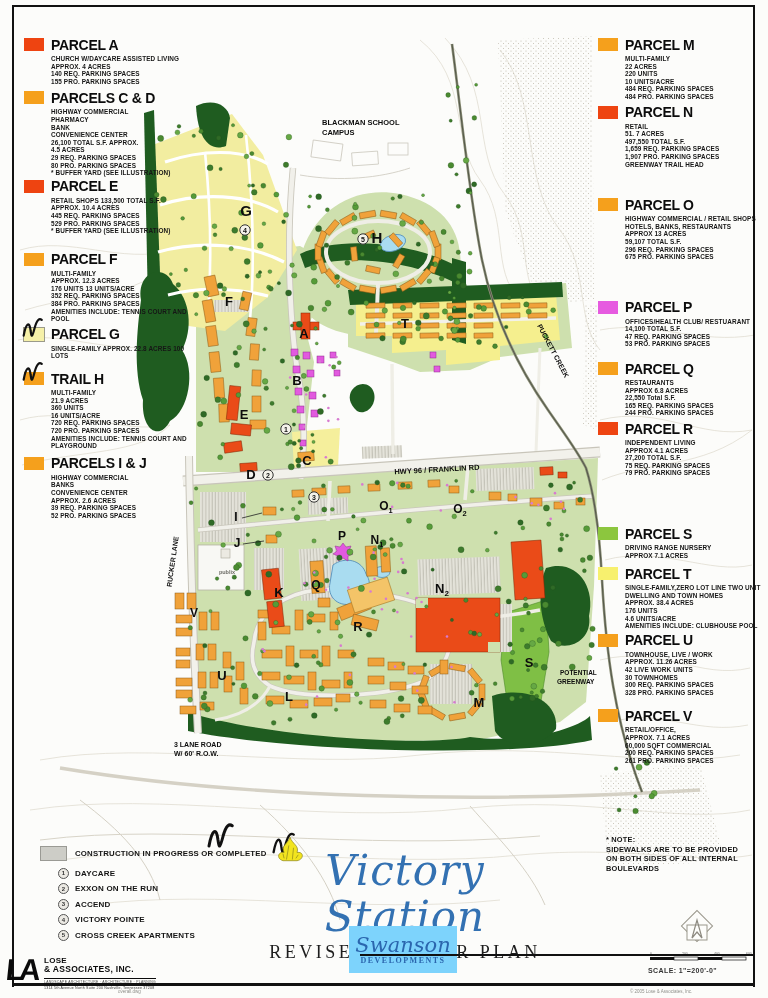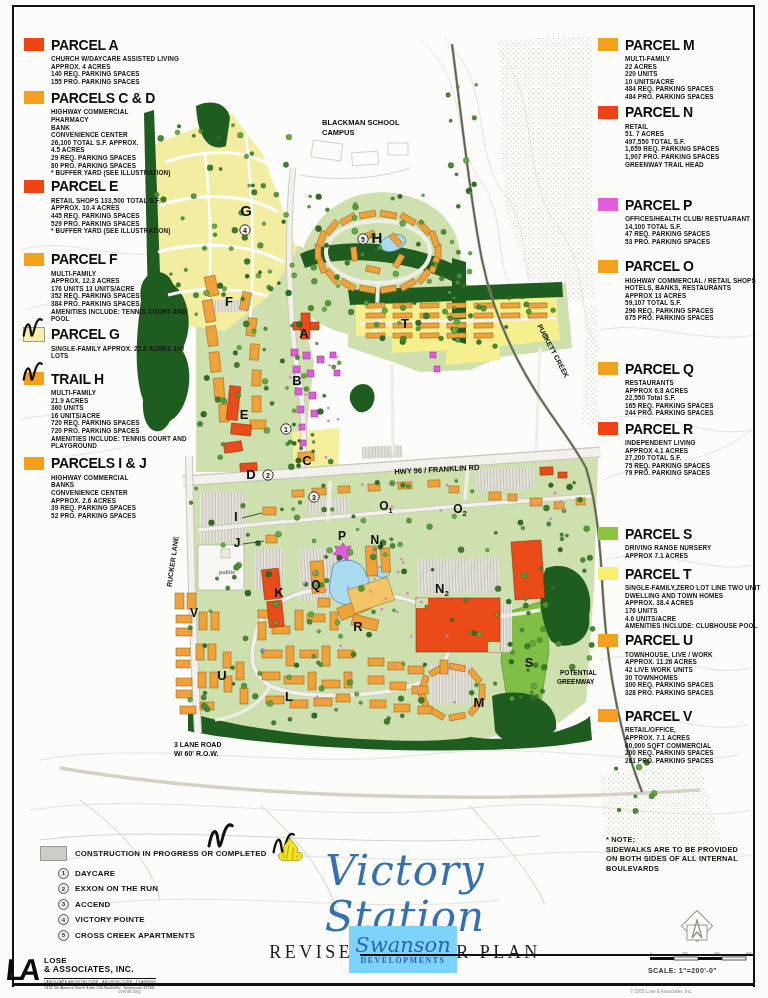--- a/index.html
+++ b/index.html
@@ -994,44 +994,44 @@
       </div>
       <div class="lg-lines">
         <div>RETAIL</div>
         <div>51. 7 ACRES</div>
         <div>497,550 TOTAL S.F.</div>
         <div>1,659  REQ. PARKING SPACES</div>
         <div>1,907 PRO. PARKING SPACES</div>
         <div>GREENWAY TRAIL HEAD</div>
       </div>
     </div>
-    <div class="lg-entry" style="margin-bottom: 12px;">
-      <div class="lg-head">
-        <span class="lg-swatch" style="background: rgb(230, 91, 224);"></span>
-        <span class="lg-title">PARCEL P</span>
-      </div>
-      <div class="lg-lines">
-        <div>OFFICES/HEALTH CLUB/ RESTUARANT</div>
-        <div>14,100 TOTAL S.F.</div>
-        <div>47 REQ. PARKING SPACES</div>
-        <div>53 PRO. PARKING SPACES</div>
-      </div>
-    </div>
     <div class="lg-entry" style="margin-bottom: 38px;">
       <div class="lg-head">
         <span class="lg-swatch" style="background: rgb(245, 160, 28);"></span>
         <span class="lg-title">PARCEL O</span>
       </div>
       <div class="lg-lines">
         <div>HIGHWAY COMMERCIAL / RETAIL SHOPS</div>
         <div>HOTELS, BANKS, RESTAURANTS</div>
         <div>APPROX 13 ACRES</div>
         <div>59,107 TOTAL S.F.</div>
         <div>296 REQ. PARKING SPACES</div>
         <div>675 PRO. PARKING SPACES</div>
+      </div>
+    </div>
+    <div class="lg-entry" style="margin-bottom: 12px;">
+      <div class="lg-head">
+        <span class="lg-swatch" style="background: rgb(230, 91, 224);"></span>
+        <span class="lg-title">PARCEL P</span>
+      </div>
+      <div class="lg-lines">
+        <div>OFFICES/HEALTH CLUB/ RESTUARANT</div>
+        <div>14,100 TOTAL S.F.</div>
+        <div>47 REQ. PARKING SPACES</div>
+        <div>53 PRO. PARKING SPACES</div>
       </div>
     </div>
     <div class="lg-entry" style="margin-bottom: 3px;">
       <div class="lg-head">
         <span class="lg-swatch" style="background: rgb(245, 160, 28);"></span>
         <span class="lg-title">PARCEL Q</span>
       </div>
       <div class="lg-lines">
         <div>RESTAURANTS</div>
         <div>APPROX 6.8 ACRES</div>

